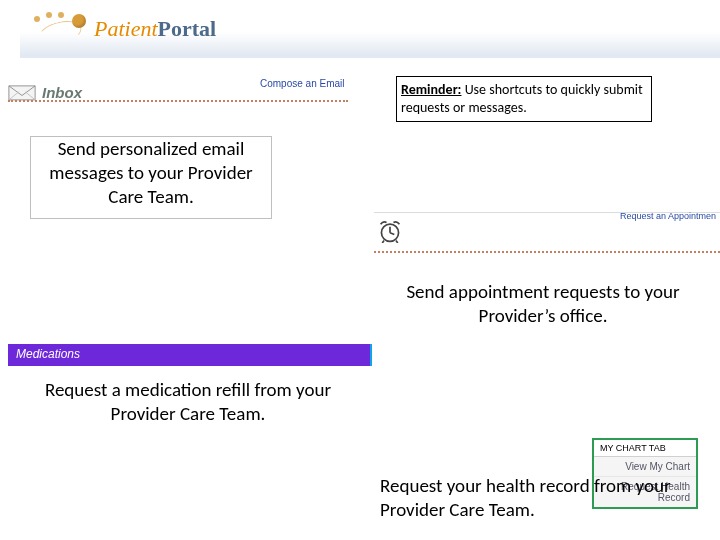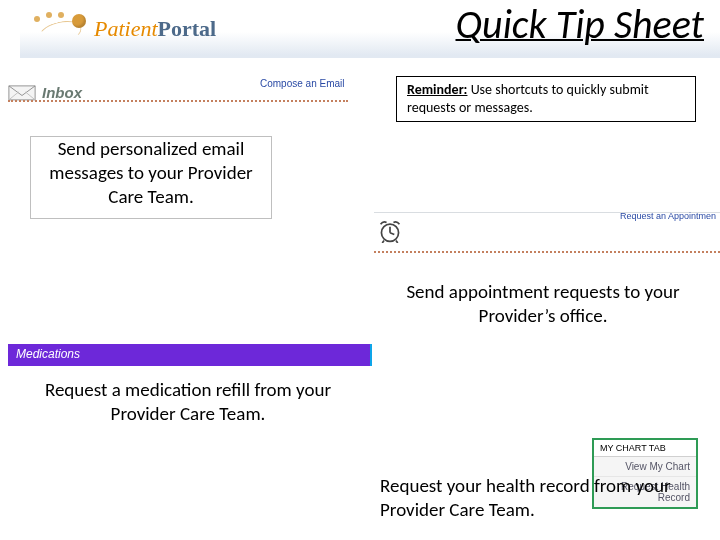--- a/index.html
+++ b/index.html
@@ -82,23 +82,23 @@
     position: absolute;
     top: 100px; left: 8px;
     width: 340px;
     border-top: 2px dotted #c4805e;
   }
 
   
   .reminder {
     position: absolute;
     top: 76px; left: 396px;
-    width: 300px;
+    width: 256px;
     border: 1.5px solid #000;
-    padding: 4px 10px;
+    padding: 4px 4px;
     font-size: 14px;
     line-height: 1.3;
   }
   .reminder .lead { text-decoration: underline; font-weight: bold; }
 
   
   .cap { font-size: 19px; line-height: 1.25; text-align: center; }
   .cap1 { position: absolute; top: 136px; left: 30px;  width: 242px; border: 1px solid #bfbfbf; padding: 0 6px 10px; }
   .cap2 { position: absolute; top: 280px; left: 388px; width: 310px; }
   .cap3 { position: absolute; top: 378px; left: 18px;  width: 340px; }
@@ -177,21 +177,20 @@
       <div class="logo-ellipse"></div>
       <span class="dot" style="left:2px;top:4px;"></span>
       <span class="dot" style="left:14px;top:0px;"></span>
       <span class="dot" style="left:26px;top:0px;"></span>
       <span class="dot big" style="left:40px;top:2px;"></span>
     </div>
     <div class="logo-text">
       <span class="p1">Patient</span><span class="p2">Portal</span>
     </div>
   </div>
-  <div class="title">Quick Tip Sheet</div>
 </div>
 
 <div class="inbox-bar">
   <svg class="env-icon" viewBox="0 0 32 20">
     <polygon points="1,3 31,3 31,19 1,19" fill="#f4f4f4" stroke="#888"></polygon>
     <polyline points="1,3 16,14 31,3" fill="none" stroke="#888"></polyline>
     <polyline points="1,19 12,10" fill="none" stroke="#bbb"></polyline>
     <polyline points="31,19 20,10" fill="none" stroke="#bbb"></polyline>
   </svg>
   <span class="inbox-label">Inbox</span>

